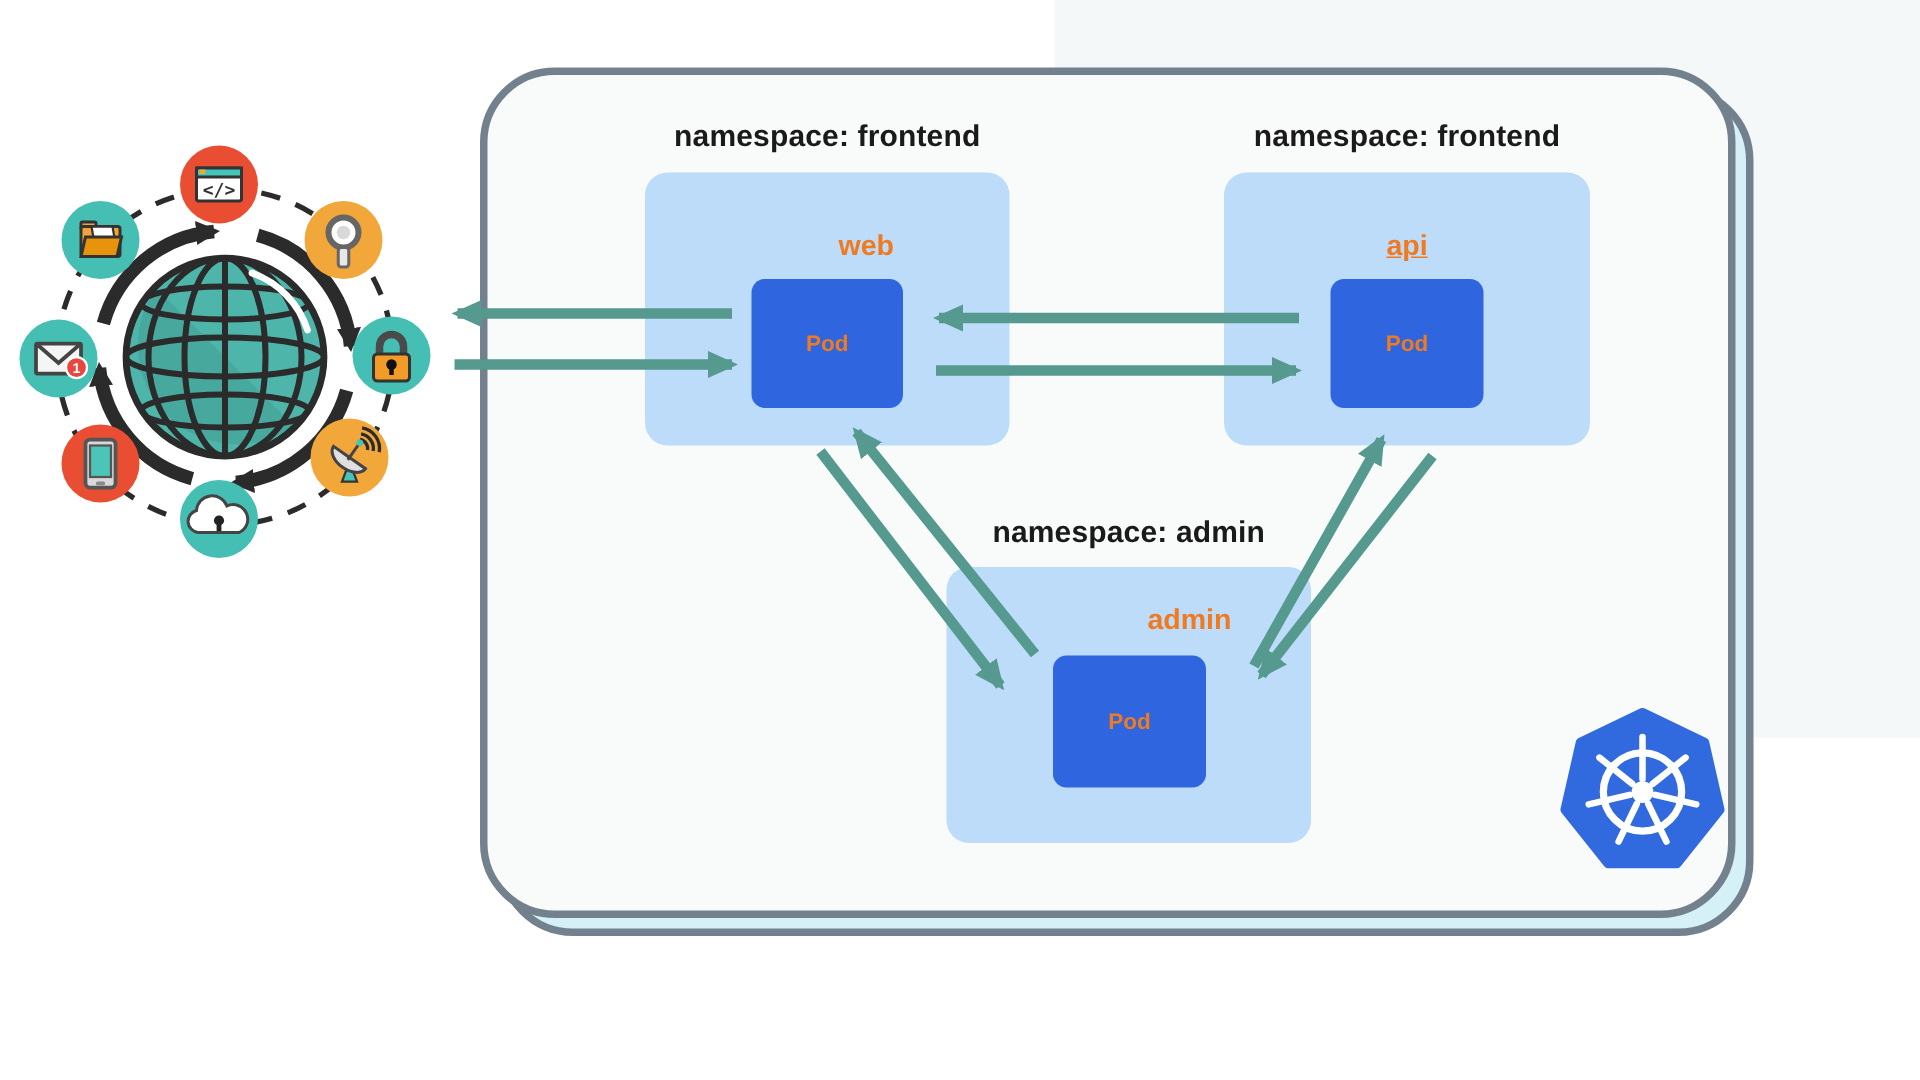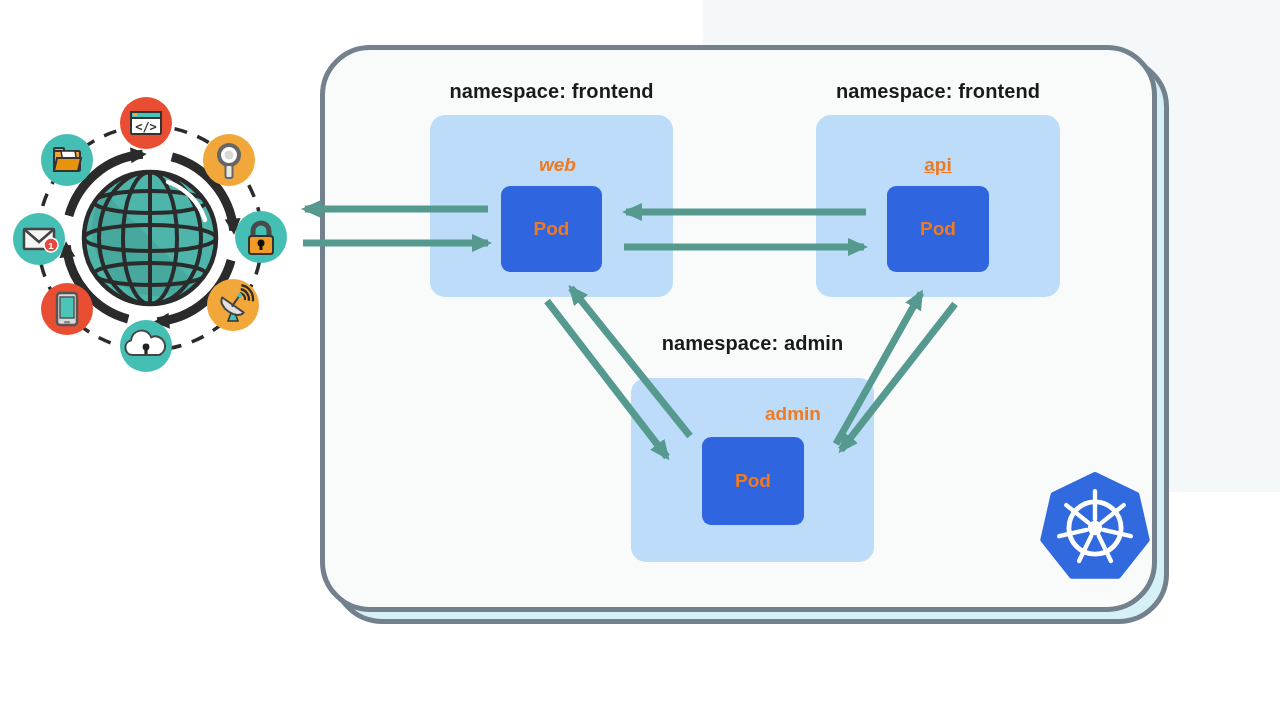--- a/index.html
+++ b/index.html
@@ -22,32 +22,32 @@
   .namespace-box{position:absolute;border-radius:15px;background:var(--namespace-blue);}
   #ns-frontend{left:430px;top:115px;width:243px;height:182px;}
   #ns-backend{left:816px;top:115px;width:244px;height:182px;}
   #ns-admin{left:631px;top:378px;width:243px;height:184px;}
   .ns-title{
     position:absolute;font-weight:bold;font-size:20px;color:var(--ink);
     text-align:center;letter-spacing:.1px;
   }
   #t-frontend{left:430px;top:80px;width:243px;}
   #t-backend{left:816px;top:80px;width:244px;}
-  #t-admin{left:631px;top:332px;width:243px;}
+  #t-admin{left:631px;top:344px;width:243px;}
   .pod-name{
     position:absolute;font-weight:bold;font-size:19px;color:var(--accent-orange);
     text-align:center;
   }
-  #pn-web{left:507px;top:154px;width:101px;font-style:italic;}
+  #pn-web{left:527px;top:154px;width:101px;}
   #pn-api{left:887px;top:154px;width:102px;text-decoration:underline;}
   #pn-admin{left:742px;top:403px;width:102px;}
   .pod-box{
     position:absolute;background:var(--pod-blue);border-radius:9px;
     display:flex;align-items:center;justify-content:center;
-    color:var(--accent-orange);font-weight:bold;font-size:19px;
+    color:var(--accent-orange);font-weight:bold;font-size:15px;
   }
   #pod-web{left:501px;top:186px;width:101px;height:86px;}
   #pod-api{left:887px;top:186px;width:102px;height:86px;}
   #pod-admin{left:702px;top:437px;width:102px;height:88px;}
   .overlay{position:absolute;left:0;top:0;pointer-events:none;}
   .teal-arrow{stroke:var(--arrow-teal);stroke-width:7;fill:none;}
   .illus{position:absolute;left:0;top:86px;}
   .k8s-logo{position:absolute;left:1037px;top:470px;}
   .ink-stroke{stroke:var(--ink-illus);fill:none;}
 </style>

